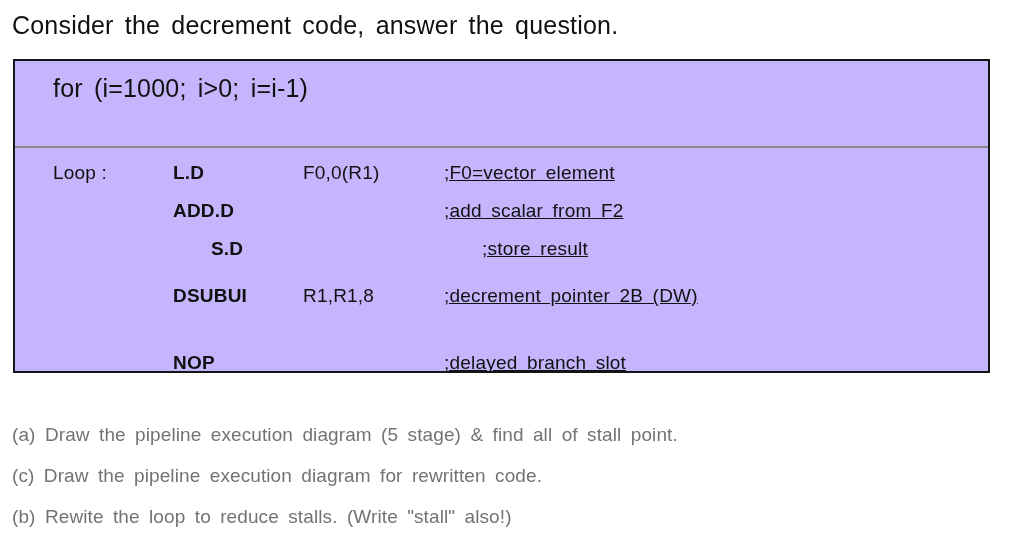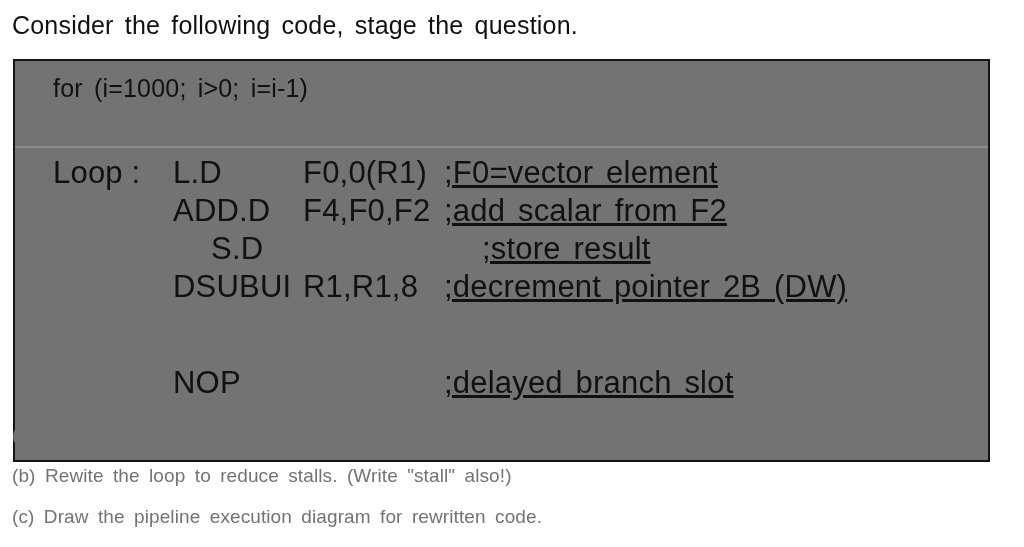--- a/index.html
+++ b/index.html
@@ -30,24 +30,24 @@
     white-space: nowrap;
     color: #111111;
   }
 
   
   .code-box {
     position: absolute;
     left: 13px;
     top: 59px;
     width: 977px;
-    height: 403px;
+    height: 314px;
     box-sizing: border-box;
     border: 2px solid #141414;
-    background: #737373;
+    background: #c4b5fd;
   }
   .code-section-c {
     position: relative;
     height: 87px;
     box-sizing: border-box;
     border-bottom: 2px solid #8a8a8a;
   }
   .code-section-asm {
     position: relative;
     height: 243px;
@@ -65,33 +65,33 @@
   .c-line-1 { left: 38px;  top: 12px; }
   .c-line-2 { left: 64px;  top: 50px; }
 
   
   .asm-row {
     position: absolute;
     left: 0;
     width: 100%;
     height: 38px;
     white-space: nowrap;
-    font-size: 31px;
+    font-size: 19px;
     line-height: 38px;
     color: #111111;
     text-align: right;
   }
   .asm-row .col {
     position: absolute;
     top: 0;
     white-space: nowrap;
     letter-spacing: 0.2px;
   }
   .col-label   { left: 38px; }
-  .col-op      { left: 158px; }
+  .col-op      { left: 158px; font-weight: bold; }
   .col-args    { left: 288px; }
   .col-comment { left: 429px; word-spacing: 4px; text-decoration: underline; }
 
   
   .questions {
     position: absolute;
     left: 12px;
     top: 414px;
     width: 1005px;
   }
@@ -100,65 +100,64 @@
     line-height: 41px;
     letter-spacing: 0.1px;
     word-spacing: 4px;
     white-space: nowrap;
     color: #737373;
   }
 </style>
 </head>
 <body>
 
-<div class="intro">Consider the following code, stage the question.</div>
+<div class="intro">Consider the decrement code, answer the question.</div>
 
 <div class="code-box">
 
   <div class="code-section-c">
     <div class="c-line c-line-1">for  (i=1000;  i&gt;0;  i=i-1)</div>
   </div>
 
   <div class="code-section-asm">
 
     <div class="asm-row" style="top:6px;">
       <span class="col col-label">Loop :</span>
       <span class="col col-op">L.D</span>
       <span class="col col-args">F0,0(R1)</span>
       <span class="col col-comment">;F0=vector element</span>
     </div>
 
     <div class="asm-row" style="top:44px;padding-left:24px;">
       <span class="col col-label"></span>
       <span class="col col-op">ADD.D</span>
-      <span class="col col-args">F4,F0,F2</span>
       <span class="col col-comment">;add scalar from F2</span>
     </div>
 
     <div class="asm-row" style="top:82px;margin-left:38px;">
       <span class="col col-label"></span>
       <span class="col col-op">S.D</span>
       <span class="col col-comment">;store result</span>
     </div>
 
-    <div class="asm-row" style="top:120px;">
+    <div class="asm-row" style="top:129px;">
       <span class="col col-label"></span>
       <span class="col col-op">DSUBUI</span>
       <span class="col col-args">R1,R1,8</span>
       <span class="col col-comment">;decrement pointer 2B (DW)</span>
     </div>
 
 
-    <div class="asm-row" style="top:196px;margin-top:20px;">
+    <div class="asm-row" style="top:196px;">
       <span class="col col-label"></span>
       <span class="col col-op">NOP</span>
       <span class="col col-args"></span>
       <span class="col col-comment">;delayed branch slot</span>
     </div>
 
   </div>
 </div>
 
 <div class="questions">
   <div class="q-line">(a) Draw the pipeline execution diagram (5 stage) &amp; find all of stall point.</div>
+  <div class="q-line">(c) Draw the pipeline execution diagram for rewritten code.</div>
   <div class="q-line">(b) Rewite the loop to reduce stalls. (Write "stall" also!)</div>
-  <div class="q-line">(c) Draw the pipeline execution diagram for rewritten code.</div>
 </div>
 
 </body></html>

